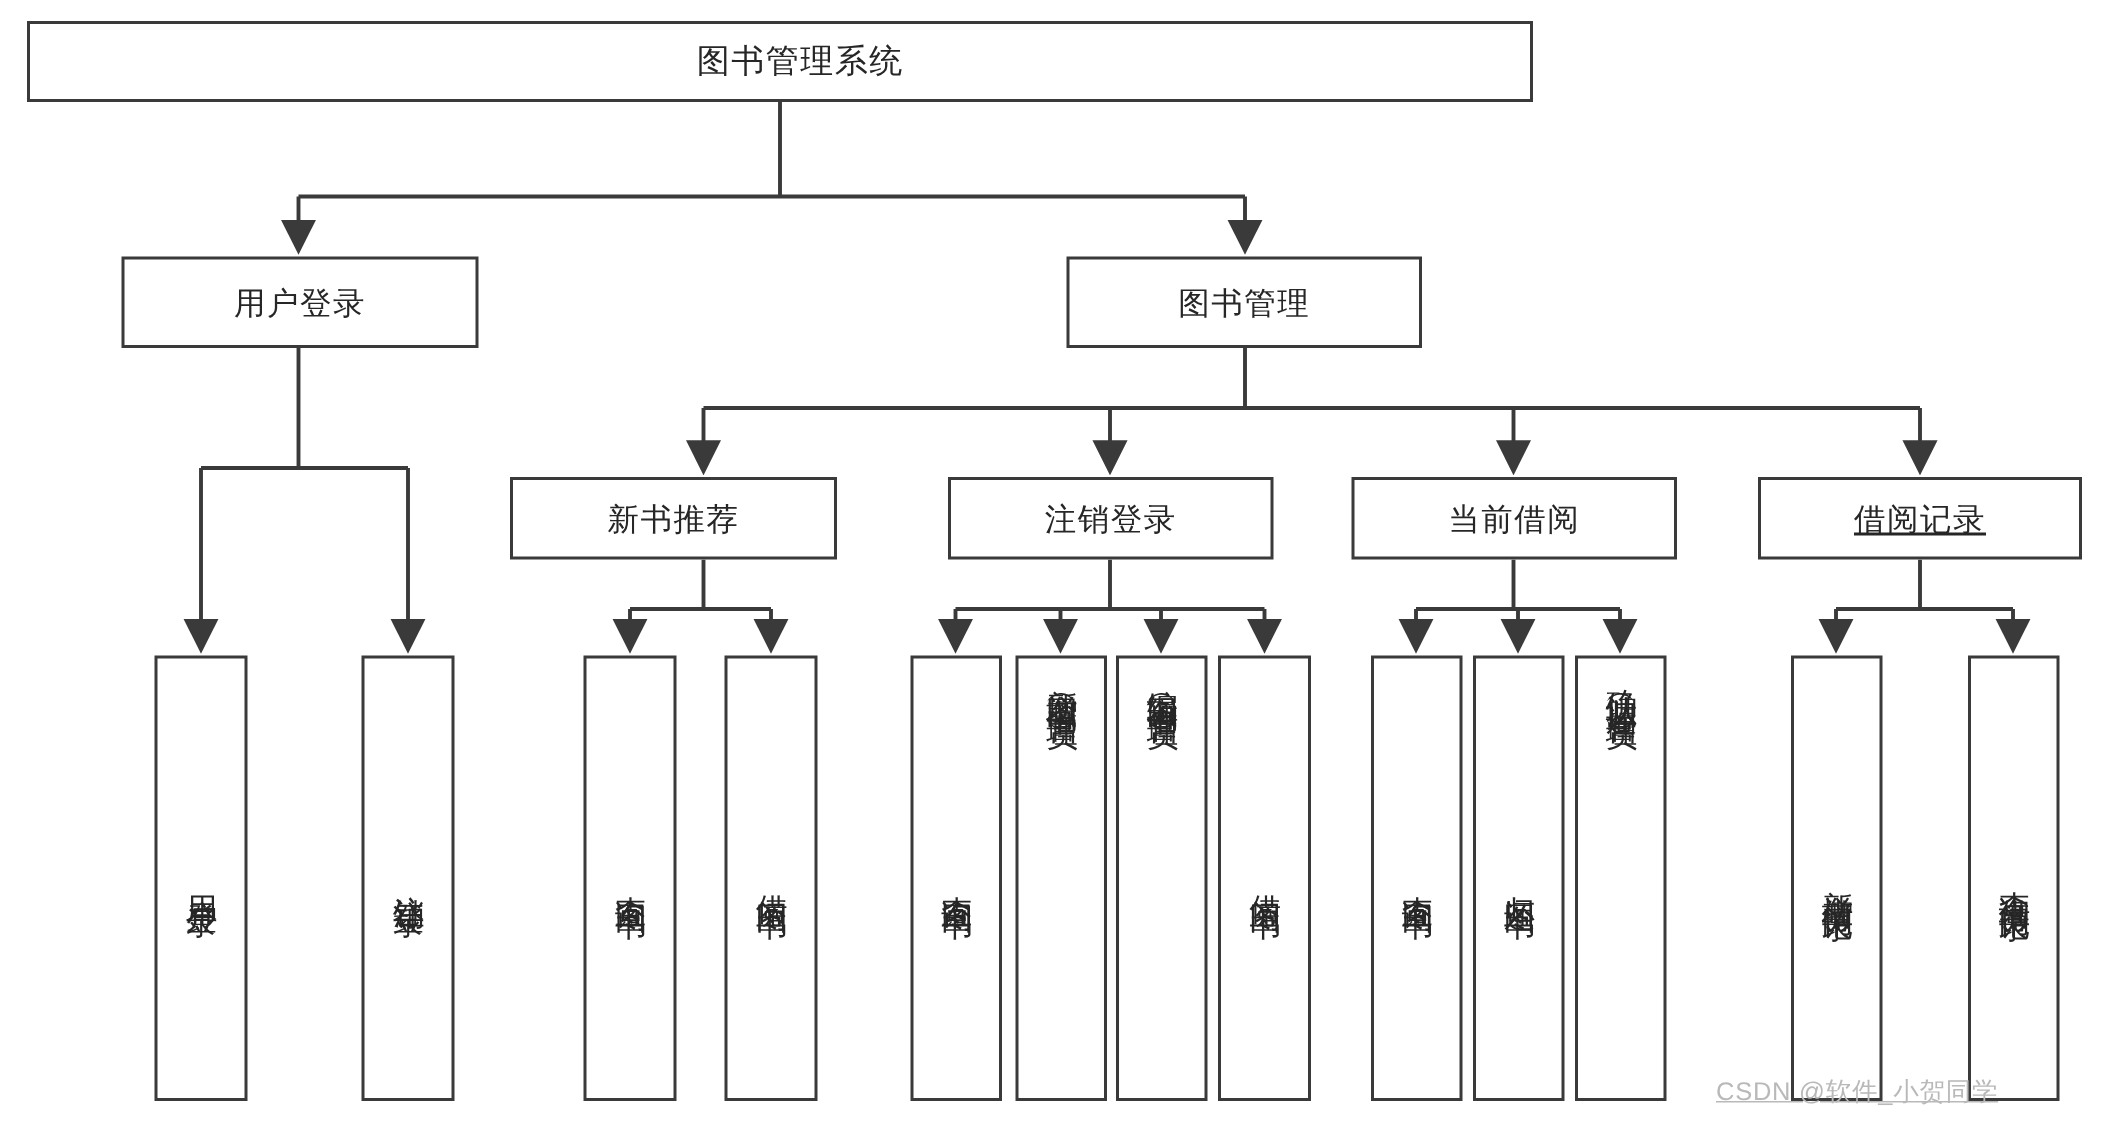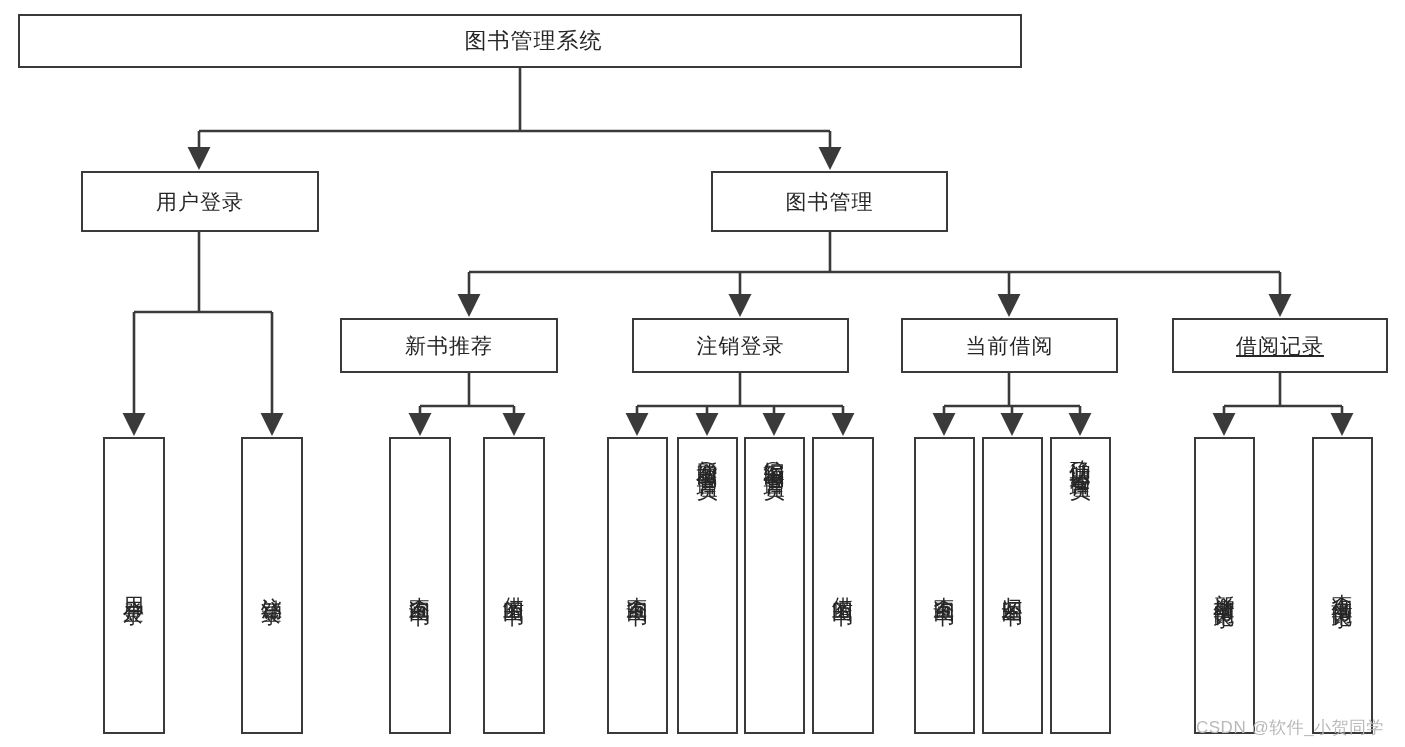--- a/index.html
+++ b/index.html
@@ -140,15 +140,15 @@
   <div class="node vert" id="node-leaf-4" style="left: 607px; top: 437px; width: 61px; height: 297px;">查询图书</div>
   <div class="node vert top-aligned" id="node-leaf-5" style="left: 677px; top: 437px; width: 61px; height: 297px;">新增图书（管理员）</div>
   <div class="node vert top-aligned" id="node-leaf-6" style="left: 744px; top: 437px; width: 61px; height: 297px;">编辑图书（管理员）</div>
   <div class="node vert" id="node-leaf-7" style="left: 812px; top: 437px; width: 62px; height: 297px;">借阅图书</div>
   <div class="node vert" id="node-leaf-8" style="left: 914px; top: 437px; width: 61px; height: 297px;">查询图书</div>
   <div class="node vert" id="node-leaf-9" style="left: 982px; top: 437px; width: 61px; height: 297px;">归还图书</div>
   <div class="node vert top-aligned" id="node-leaf-10" style="left: 1050px; top: 437px; width: 61px; height: 297px;">确认归还（管理员）</div>
   <div class="node vert" id="node-leaf-11" style="left: 1194px; top: 437px; width: 61px; height: 297px;">新增借阅记录</div>
   <div class="node vert" id="node-leaf-12" style="left: 1312px; top: 437px; width: 61px; height: 297px;">查询借阅记录</div>
 
-  <div class="watermark" id="watermark" style="left: 1196px; top: 716px;">CSDN @软件_小贺同学</div>
+  <div class="watermark" id="watermark" style="left: 1144px; top: 716px; text-decoration: underline;">CSDN @软件_小贺同学</div>
 
 </div>
 
 </body></html>

